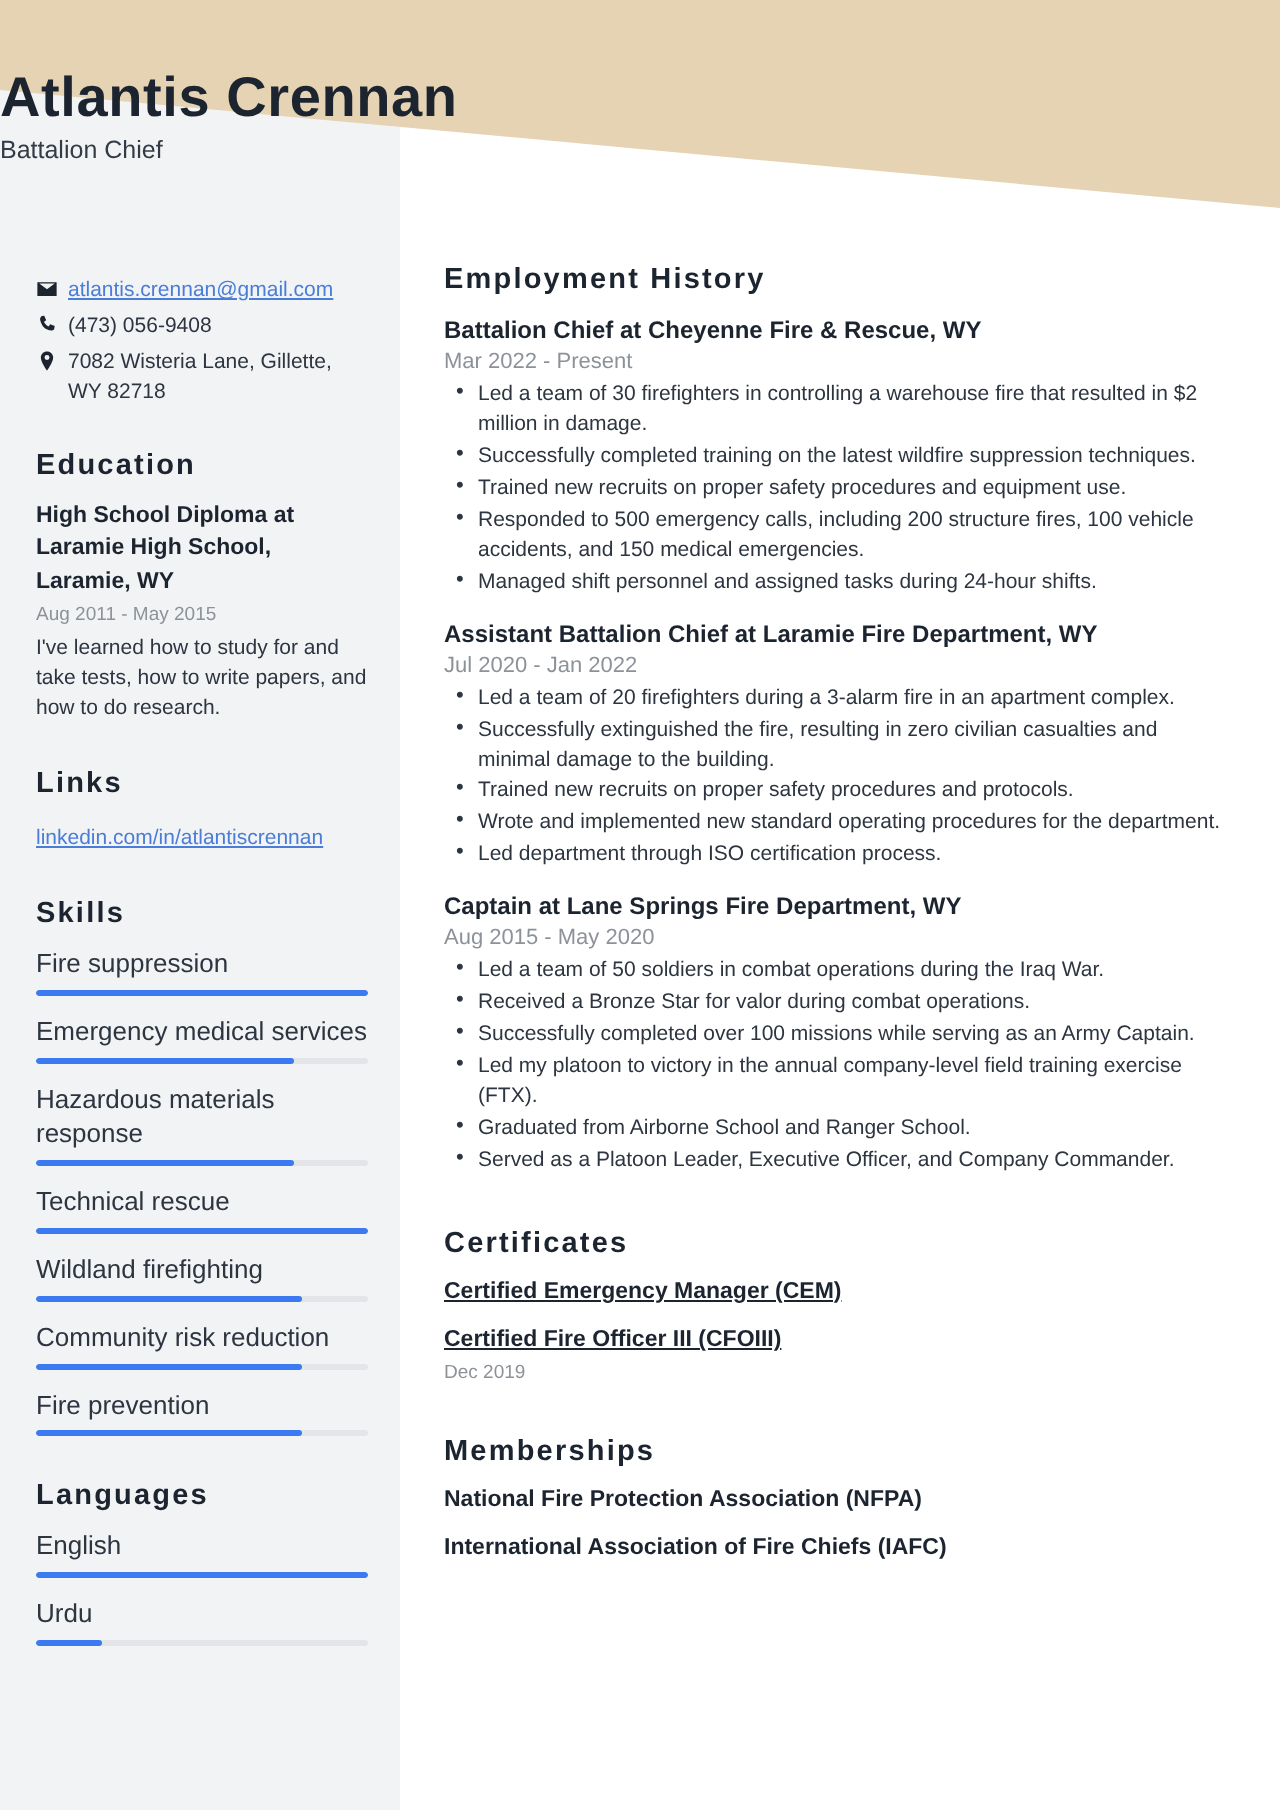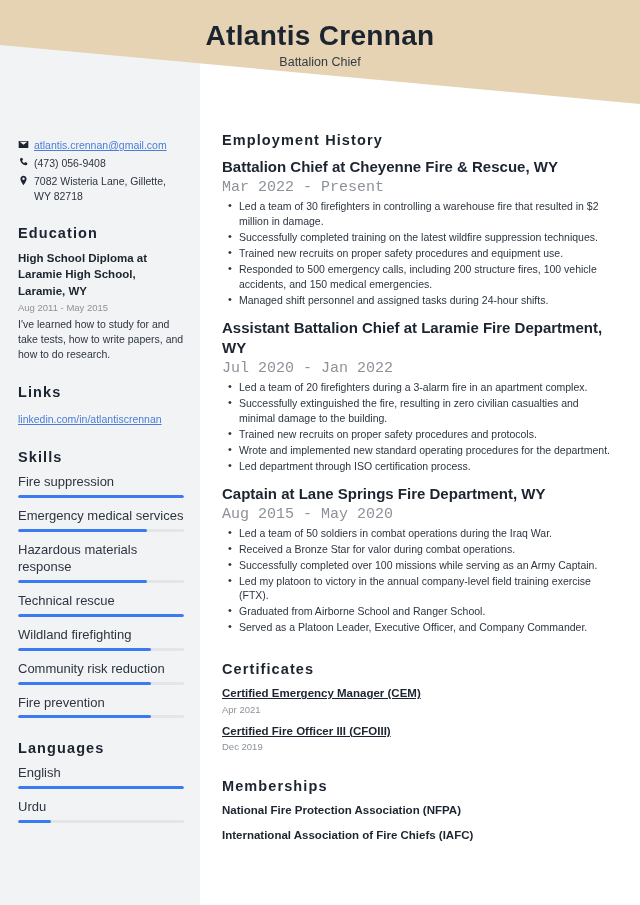--- a/index.html
+++ b/index.html
@@ -37,23 +37,23 @@
     width: 640px;
     height: 115px;
     background: #e5d3b4;
     clip-path: polygon(0 0, 640px 0, 640px 104px, 0 45px);
     z-index: 3;
   }
 
   .banner-text {
     position: absolute;
     left: 0;
-    top: 0;
+    top: 13px;
     width: 640px;
-    text-align: center;
+    text-align: left;
     z-index: 4;
     pointer-events: none;
   }
 
   .name {
     margin-top: 20px;
     font-size: 28px;
     font-weight: bold;
     color: #1c2430;
     letter-spacing: 0.3px;
@@ -190,32 +190,31 @@
     color: #1c2430;
     letter-spacing: 1.1px;
     margin-bottom: 9px;
   }
 
   .main-heading.spaced { margin-top: 26px; }
 
   .job { margin-bottom: 10px; }
 
   .job-title {
-    font-size: 15px;
+    font-size: 12px;
     font-weight: bold;
     color: #1c2430;
     line-height: 1.35;
   }
 
   .job-date {
-    font-size: 15px;
+    font-size: 11px;
     color: #8d9299;
     margin-top: 2px;
     margin-bottom: 3px;
-    font-family: Liberation Mono, monospace;
   }
 
   .bullets {
     list-style: none;
     margin: 0;
     padding: 0;
   }
 
   .bullets li {
     position: relative;
@@ -414,21 +413,20 @@
         <li>Successfully completed over 100 missions while serving as an Army Captain.</li>
         <li>Led my platoon to victory in the annual company-level field training exercise (FTX).</li>
         <li>Graduated from Airborne School and Ranger School.</li>
         <li>Served as a Platoon Leader, Executive Officer, and Company Commander.</li>
       </ul>
     </div>
 
     <div class="main-heading spaced">Certificates</div>
     <div class="cert">
       <div class="cert-title">Certified Emergency Manager (CEM)</div>
-      <div class="cert-date">Apr 2021</div>
     </div>
     <div class="cert">
       <div class="cert-title">Certified Fire Officer III (CFOIII)</div>
       <div class="cert-date">Dec 2019</div>
     </div>
 
     <div class="main-heading spaced">Memberships</div>
     <div class="member-item">National Fire Protection Association (NFPA)</div>
     <div class="member-item">International Association of Fire Chiefs (IAFC)</div>
 

